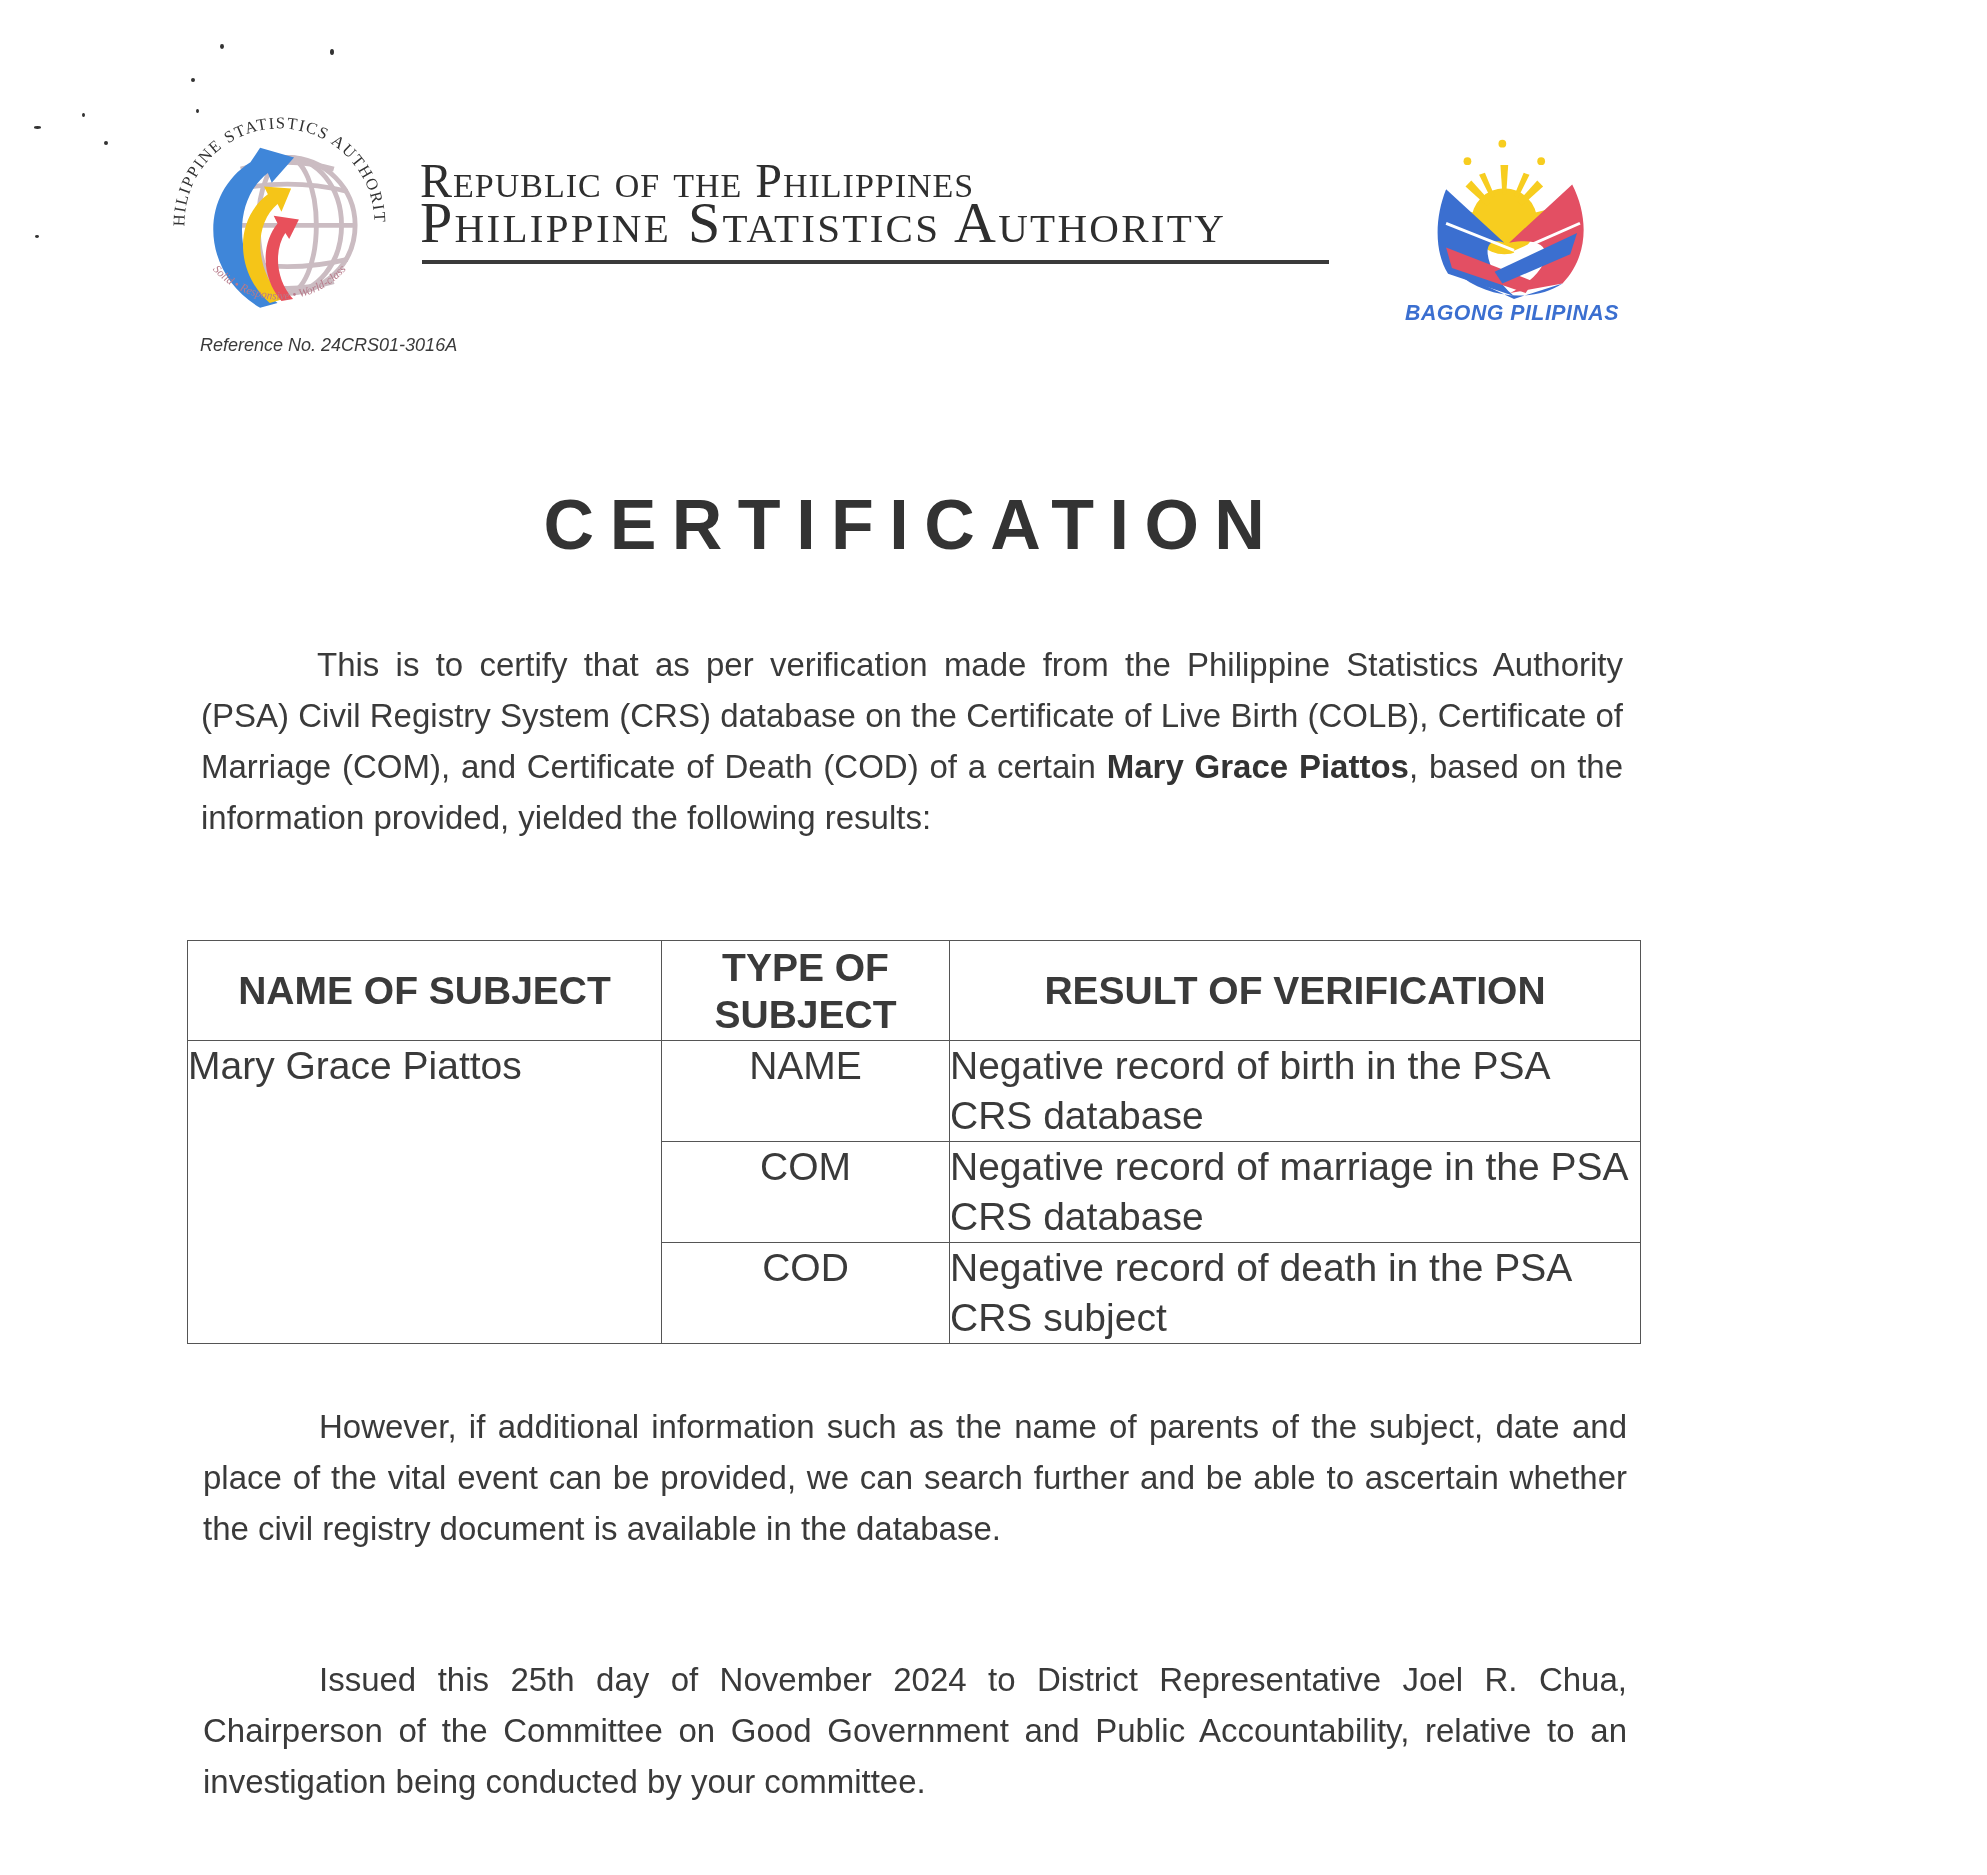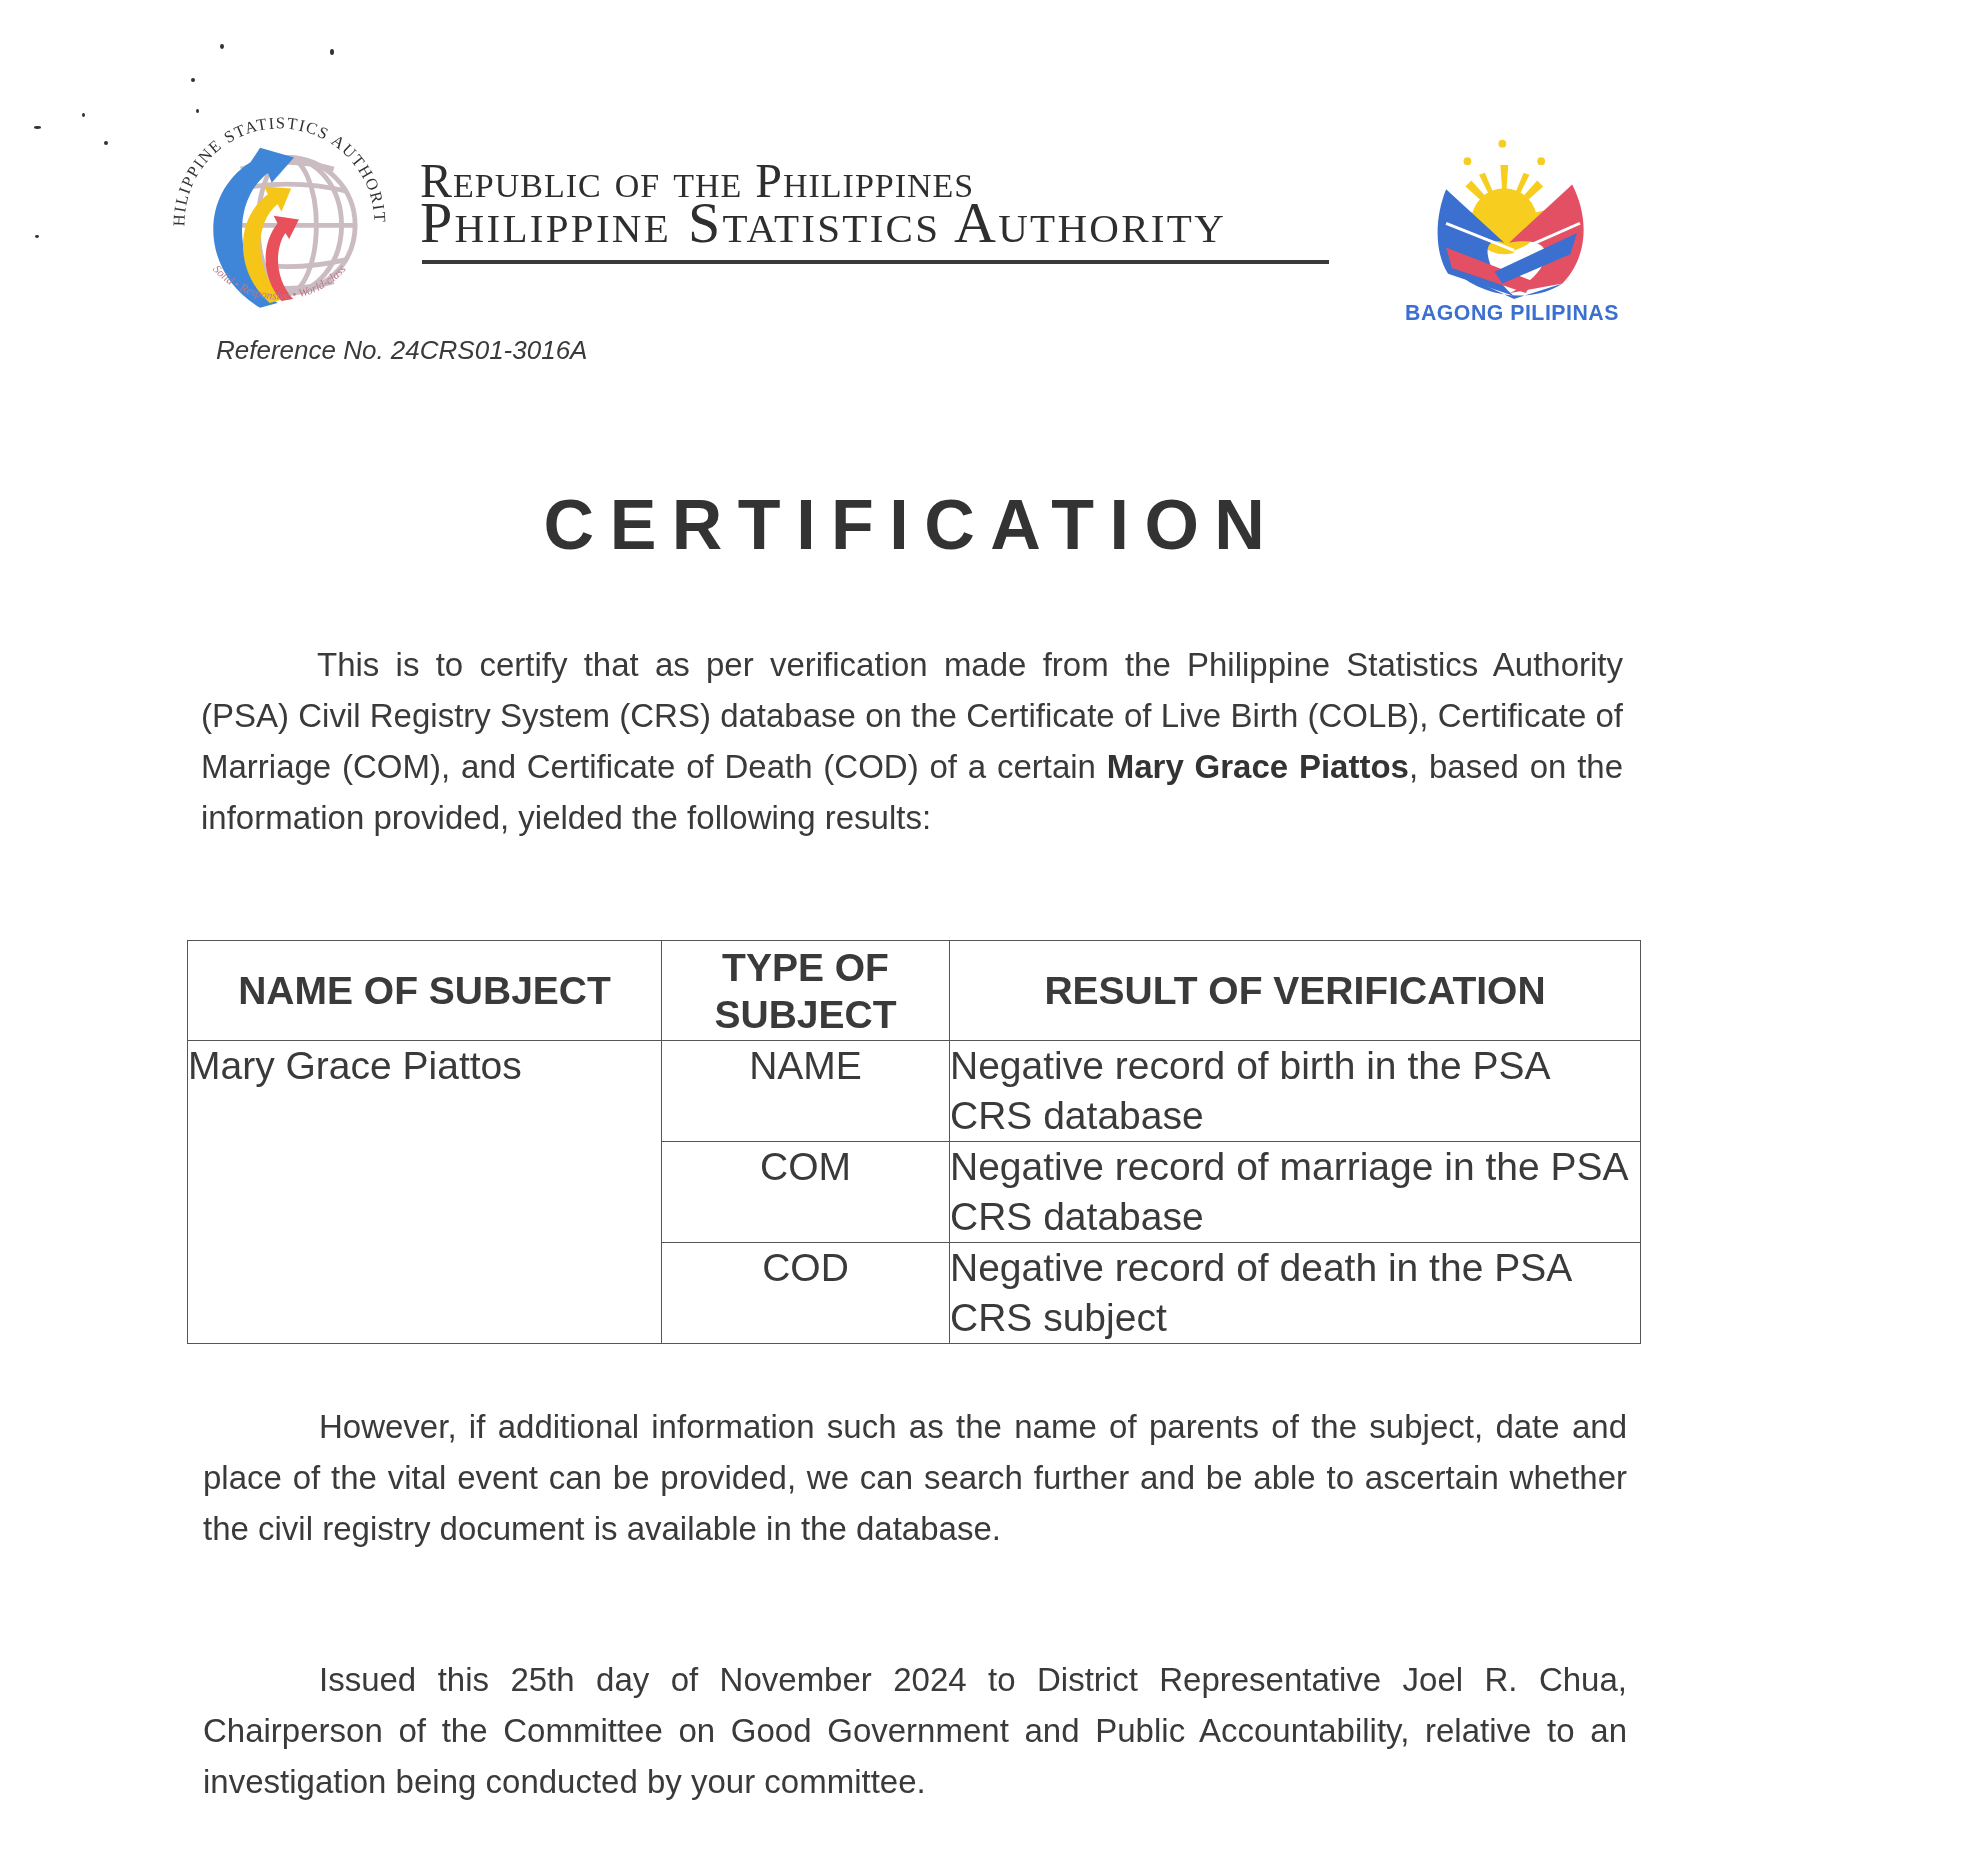--- a/index.html
+++ b/index.html
@@ -13,25 +13,25 @@
   
   #psa-logo { left: 163px; top: 109px; width: 233px; height: 223px; }
 
   
   .republic { left: 420px; top: 153px; font-family: "Liberation Serif", serif;
               font-variant: small-caps; font-size: 48px; letter-spacing: 1px; color: #2e2e2e; white-space: nowrap; }
   .agency { left: 420px; top: 194px; font-family: "Liberation Serif", serif;
             font-variant: small-caps; font-size: 58px; letter-spacing: 2.3px; color: #2e2e2e; white-space: nowrap; line-height: 1; }
   .header-rule { left: 422px; top: 260px; width: 907px; height: 3.9px; background: #3a3a3a; }
 
-  .reference { left: 216px; top: 335px; font-style: italic; font-size: 26px; color: #3a3a3a; white-space: nowrap; }
+  .reference { left: 200px; top: 335px; font-style: italic; font-size: 18px; color: #3a3a3a; white-space: nowrap; }
 
   
   #bp-logo { left: 1417px; top: 126px; width: 194px; height: 180px; }
-  .bp-text { left: 1405px; top: 301px; width: 204px; text-align: center; font-weight: bold; 
+  .bp-text { left: 1405px; top: 301px; width: 204px; text-align: center; font-weight: bold; font-style: italic;
              color: #3b6fd0; font-size: 21.3px; letter-spacing: 0.5px; white-space: nowrap; }
 
   
   .title { left: 0; width: 1824px; top: 485px; text-align: center; font-weight: bold; font-size: 70px;
            letter-spacing: 15.5px; color: #333; }
 
   
   .para { position: absolute; left: 201px; width: 1422px; font-size: 33px; line-height: 51px;
           text-align: justify; text-indent: 116px; color: #3a3a3a; }
   .para b { color: #333; }

